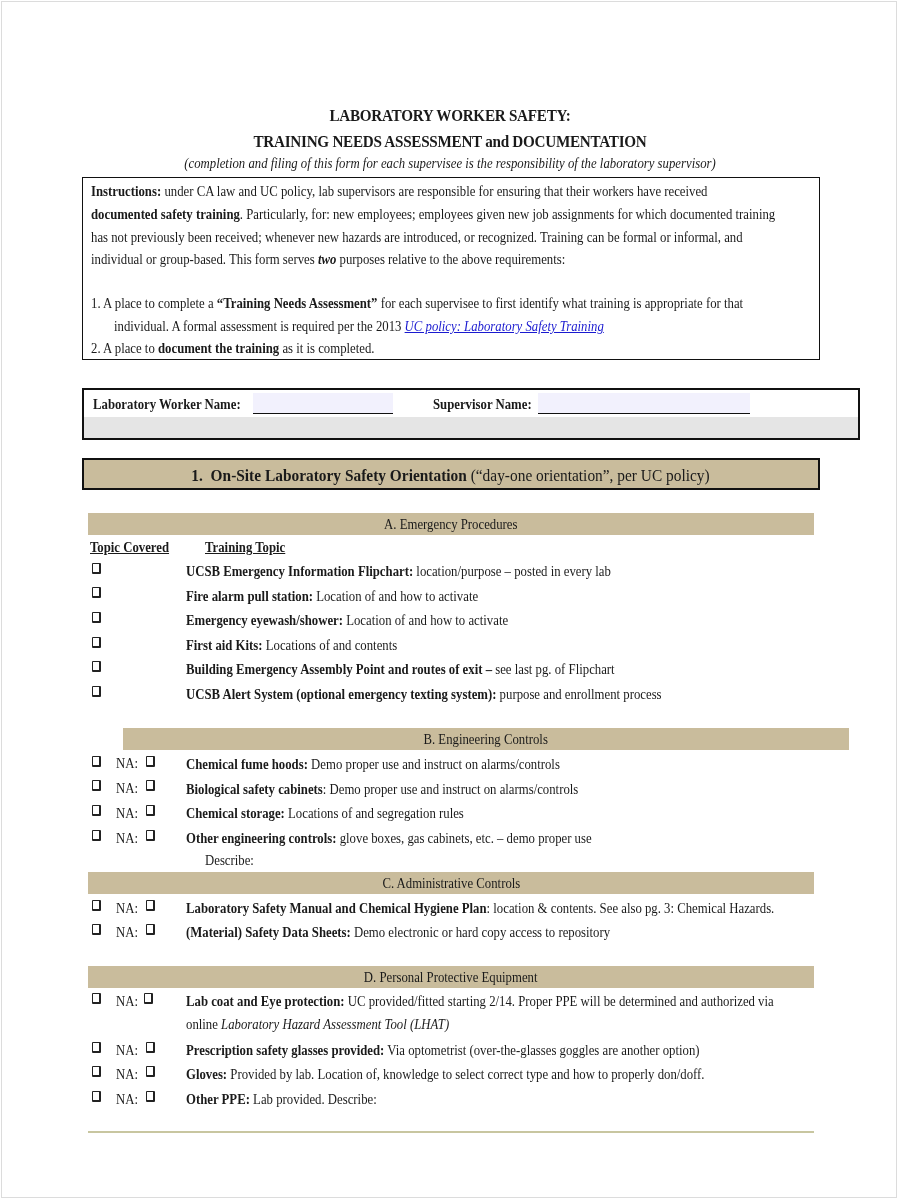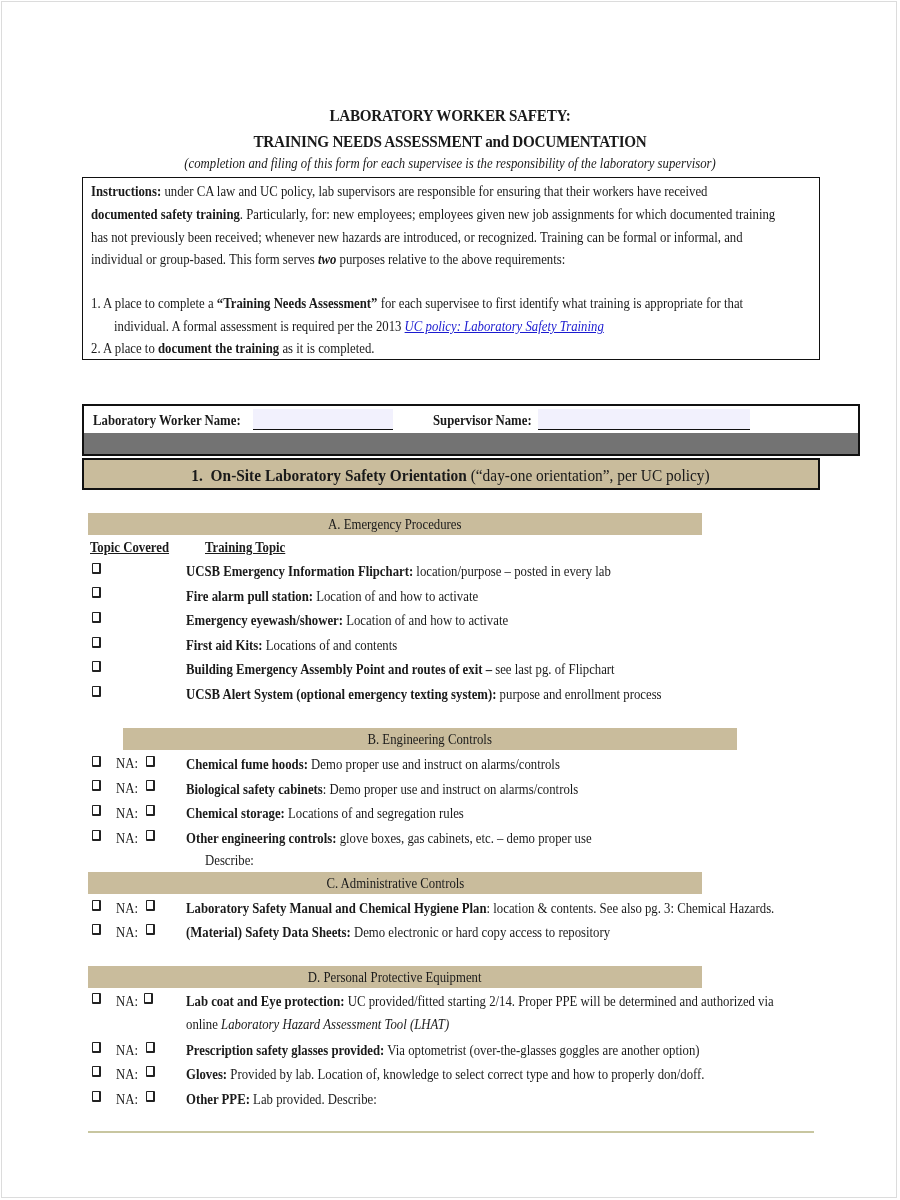--- a/index.html
+++ b/index.html
@@ -7,26 +7,26 @@
          font-family:"Liberation Serif", "DejaVu Serif", serif; color:#1a1a1a; }
   .page-frame { position:absolute; left:1px; top:1px; width:896px; height:1197px; border:1px solid #dcdcdc; box-sizing:border-box; }
   .abs { position:absolute; }
   .title { left:0; width:900px; text-align:center; font-weight:bold; font-size:16.5px; letter-spacing:-0.3px; transform:scaleX(0.92); transform-origin:center; }
   .subtitle { left:0; width:900px; text-align:center; font-style:italic; font-size:14.5px; transform:scaleX(0.88); transform-origin:center; }
   .instr-box { left:82px; top:177px; width:738px; height:183px; border:1.5px solid #111; box-sizing:border-box; }
   .txt { font-size:14.5px; line-height:22.5px; white-space:nowrap; transform:scaleX(0.88); transform-origin:left center; }
   .b { font-weight:bold; }
   .i { font-style:italic; }
   .link { color:#1a1ad0; text-decoration:underline; font-style:italic; }
-  .name-box { left:82px; top:404px; width:778px; height:52px; border:2.5px solid #111; box-sizing:border-box; background:#737373; }
+  .name-box { left:82px; top:388px; width:778px; height:52px; border:2.5px solid #111; box-sizing:border-box; background:#e5e5e5; }
   .name-box .toprow { position:absolute; left:0; top:0; width:100%; height:27px; background:#fff; }
   .name-field { position:absolute; top:3px; height:20px; background:#f2f1fd; border-bottom:1.3px solid #111; }
   .section-band { left:82px; top:458px; width:738px; height:32px; background:#c9bc9c; border:2px solid #111; box-sizing:border-box; text-align:center; }
   .section-band .inner { font-size:17.5px; line-height:30px; white-space:nowrap; display:inline-block; transform:scaleX(0.88); }
-  .sub-band { left:88px; width:614px; height:22px; background:#c9bc9c; text-align:center; font-size:14.5px; line-height:22px; }
+  .sub-band { left:88px; width:726px; height:22px; background:#c9bc9c; text-align:center; font-size:14.5px; line-height:22px; }
   .sub-band span { display:inline-block; transform:scaleX(0.88); }
   .cb { position:absolute; width:9px; height:11px; border:1px solid #222; border-right-width:2px; border-bottom-width:2px; box-sizing:border-box; background:#fff; border-radius:1px; }
   .row-text { position:absolute; left:186px; font-size:14.5px; line-height:22px; white-space:nowrap; transform:scaleX(0.88); transform-origin:left center; }
   .na-label { position:absolute; left:116px; font-size:14.5px; line-height:22px; transform:scaleX(0.88); transform-origin:left center; }
   .col-head { position:absolute; font-weight:bold; text-decoration:underline; font-size:14.5px; line-height:22px; white-space:nowrap; transform:scaleX(0.88); transform-origin:left center; }
   .footer-rule { left:88px; top:1131px; width:726px; height:2px; background:#c8c6a0; }
 </style>
 </head>
 <body>
 

